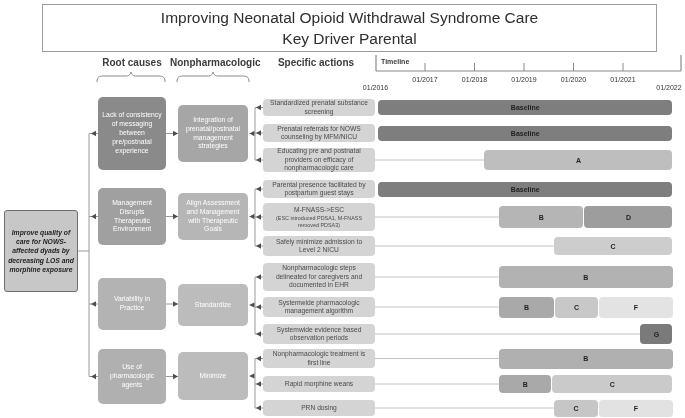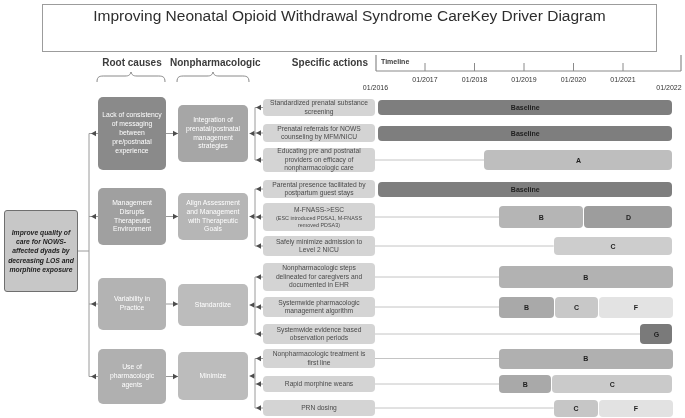--- a/index.html
+++ b/index.html
@@ -1,20 +1,20 @@
 <!DOCTYPE html>
 <html><head>
 <meta charset="utf-8">
 <style>
   html,body{margin:0;padding:0;background:#fff;}
   .stage{position:relative;width:685px;height:418px;background:#fff;
          font-family:"Liberation Sans","DejaVu Sans",sans-serif;overflow:hidden;}
   svg.overlay{position:absolute;left:0;top:0;}
   .title-box{position:absolute;left:42px;top:4px;width:613px;height:46px;border:1px solid #9c9c9c;
-             display:flex;flex-direction:row;justify-content:center;text-align:center;
+             display:flex;flex-direction:column;justify-content:center;text-align:center;
              font-size:15.5px;color:#2e2e2e;line-height:21px;background:#fff;}
   .col-header{position:absolute;top:57px;font-size:10px;font-weight:bold;color:#3c3c3c;text-align:center;}
   .tl-label{position:absolute;font-size:7px;font-weight:bold;color:#3c3c3c;}
   .tick-label{position:absolute;font-size:7px;color:#333;transform:translateX(-50%);white-space:nowrap;}
   .node{position:absolute;border-radius:5px;color:#fff;font-size:6.8px;line-height:1.3;
         display:flex;align-items:center;justify-content:center;text-align:center;
         padding:2px 4px;box-sizing:border-box;}
   .action{color:#4a4a4a;font-size:6.7px;border-radius:4px;line-height:1.25;}
   .action .sub{display:block;font-size:5.4px;line-height:1.25;margin-top:1px;}
   .goal{position:absolute;left:4px;top:210px;width:74px;height:82px;background:#c7c7c7;
@@ -99,26 +99,26 @@
       <line x1="255" y1="384" x2="263" y2="384" stroke="#9a9a9a" stroke-width="1"></line>
       <polygon points="256,384 261,381.2 261,386.8" fill="#4d4d4d"></polygon>
       <line x1="375" y1="384" x2="499.25" y2="384" stroke="#c4c4c4" stroke-width="1"></line>
       <line x1="255" y1="408" x2="263" y2="408" stroke="#9a9a9a" stroke-width="1"></line>
       <polygon points="256,408 261,405.2 261,410.8" fill="#4d4d4d"></polygon>
       <line x1="375" y1="408" x2="553.6999999999955" y2="408" stroke="#c4c4c4" stroke-width="1"></line>
     </svg>
 
   <div class="title-box">
     <div>Improving Neonatal Opioid Withdrawal Syndrome Care</div>
-    <div>Key Driver Diagram</div>
+    <div>Key Driver Parental</div>
   </div>
 
   <div class="col-header" style="left:96px;width:72px;">Root causes</div>
   <div class="col-header" style="left:170px;width:88px;">Nonpharmacologic</div>
-  <div class="col-header" style="left:264px;width:104px;text-align:right;">Specific actions</div>
+  <div class="col-header" style="left:264px;width:104px;">Specific actions</div>
   <div class="tl-label" style="left:381px;top:58px;">Timeline</div>
 
   <div class="goal">Improve quality of care for NOWS-affected dyads by decreasing LOS and morphine exposure</div>
 
   <div id="mount">
       <div class="tick-label" style="left: 375.5px; top: 84px;">01/2016</div>
       <div class="tick-label" style="left: 425px; top: 76px;">01/2017</div>
       <div class="tick-label" style="left: 474.5px; top: 76px;">01/2018</div>
       <div class="tick-label" style="left: 524px; top: 76px;">01/2019</div>
       <div class="tick-label" style="left: 573.5px; top: 76px;">01/2020</div>

